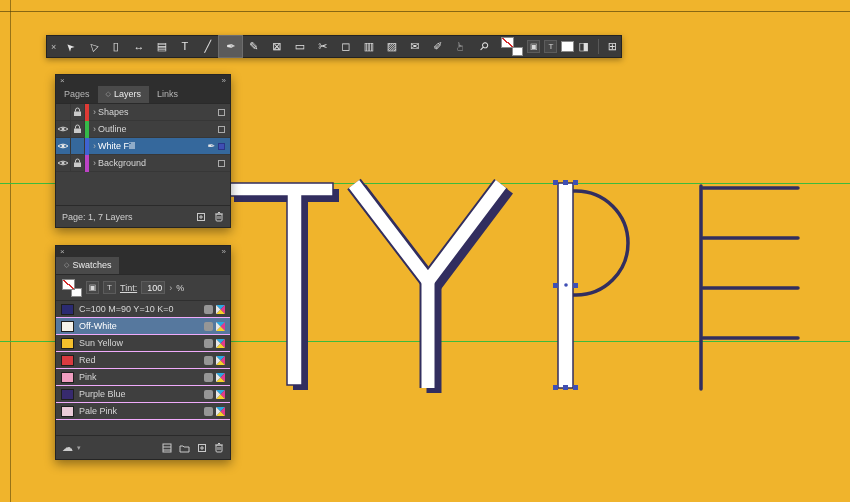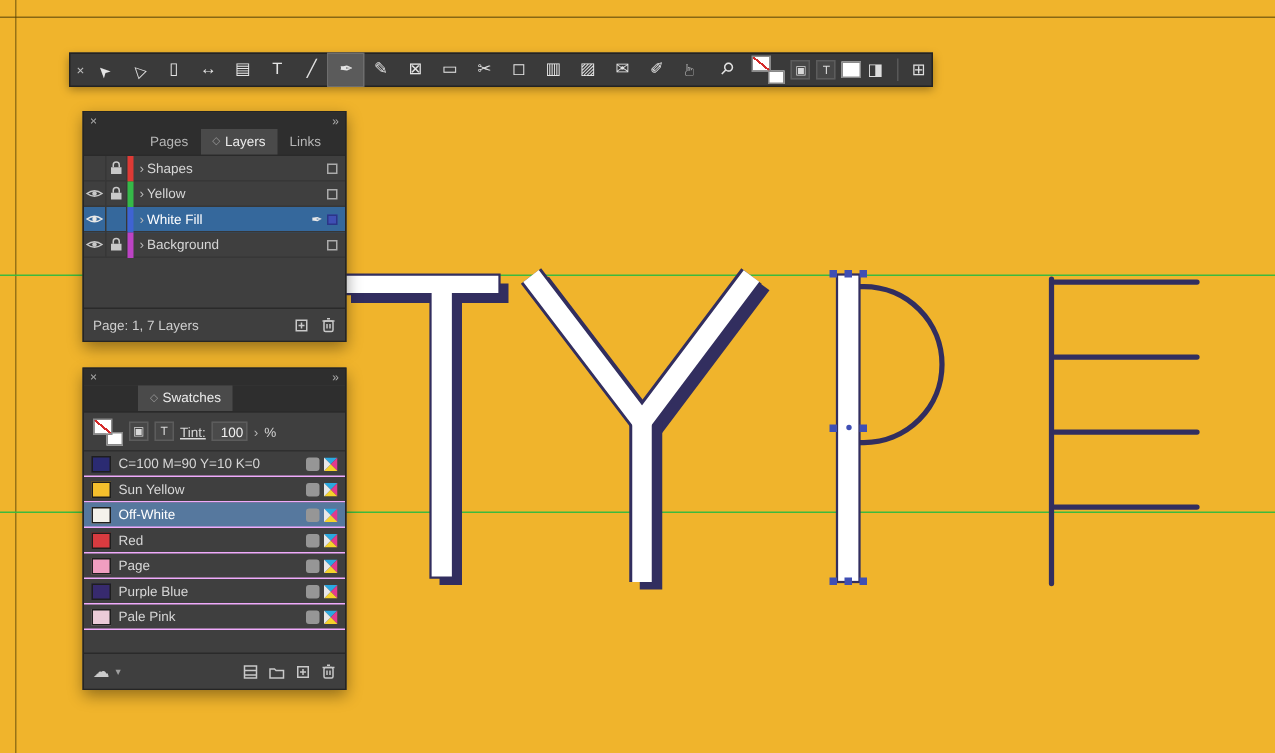--- a/index.html
+++ b/index.html
@@ -36,21 +36,21 @@
     font-size:8px;display:flex;align-items:center;justify-content:center;}
   .apply-sq{width:13px;height:11px;background:#fff;border:1px solid #8a8a8a;}
   .tb-glyph{color:#dedede;font-size:11px;}
   .tb-sep{width:1px;height:15px;background:#585858;margin:0 5px;}
 
   
   .panel{position:absolute;background:#3F3F3F;border:1px solid #252525;z-index:5;
     box-shadow:0 4px 10px rgba(0,0,0,.4);color:#d6d6d6;font-size:9px;}
   .panel-strip{height:11px;background:#2E2E2E;display:flex;justify-content:space-between;
     align-items:center;padding:0 4px;font-size:8px;color:#b0b0b0;}
-  .tab-row{height:18px;background:#2E2E2E;display:flex;align-items:flex-end;border-bottom:1px solid #2a2a2a;padding-left:36px;}
+  .tab-row{height:18px;background:#2E2E2E;display:flex;align-items:flex-end;border-bottom:1px solid #2a2a2a;}
   .tab{padding:3px 8px 4px;color:#b6b6b6;display:flex;gap:3px;align-items:center;}
   .tab.active{background:#4A4A4A;color:#ECECEC;}
   .tab-ic{font-size:7px;color:#9a9a9a;}
 
   
   #layers-panel{left:55px;top:74px;width:176px;height:154px;}
   .layer-row{height:17px;display:flex;align-items:center;border-bottom:1px solid #373737;}
   .cell{height:17px;display:flex;align-items:center;justify-content:center;border-right:1px solid #373737;}
   .cell.eye{width:15px;} .cell.lockc{width:14px;}
   .color-bar{width:4px;height:17px;flex:none;}
@@ -258,21 +258,21 @@
         </svg>
     </span>
     <span class="cell lockc" data-name="lock-icon">
       <svg width="9" height="10" viewBox="0 0 9 10">
           <rect x="1" y="4.5" width="7" height="4.5" fill="#c9c9c9"></rect>
           <path d="M2.5,4.5 V3 A2,2 0 0 1 6.5,3 V4.5" fill="none" stroke="#c9c9c9"></path>
         </svg>
     </span>
     <span class="color-bar" data-name="layer-color-bar" style="background-color: rgb(53, 185, 72);"></span>
     <span class="expander" data-name="expander-icon">›</span>
-    <span class="layer-name" data-name="layer-name">Yellow</span>
+    <span class="layer-name" data-name="layer-name">Outline</span>
     <span class="target-square" data-name="target-square"></span>
   </div>
 
   <div class="layer-row selected" data-name="layer-row-white-fill">
     <span class="cell eye" data-name="visibility-toggle">
       <svg width="12" height="8" viewBox="0 0 12 8">
           <path d="M1,4 Q6,0.3 11,4 Q6,7.7 1,4 Z" fill="none" stroke="#e8e8e8"></path>
           <circle cx="6" cy="4" r="1.5" fill="#e8e8e8"></circle>
         </svg>
     </span>
@@ -348,56 +348,56 @@
     <span class="sw-chip" data-name="swatch-color-chip" style="background-color: rgb(43, 43, 114);"></span>
     <span class="sw-name" data-name="swatch-name">C=100 M=90 Y=10 K=0</span>
     <span class="sw-ic" data-name="swatch-shared-icon"></span>
     <svg class="sw-cmyk" data-name="cmyk-icon" width="9" height="9" viewBox="0 0 9 9">
       <polygon points="0,0 9,0 4.5,4.5" fill="#2BA8E0"></polygon>
       <polygon points="9,0 9,9 4.5,4.5" fill="#E23A8E"></polygon>
       <polygon points="0,9 9,9 4.5,4.5" fill="#F5D22B"></polygon>
       <polygon points="0,0 0,9 4.5,4.5" fill="#E8E8E8"></polygon>
     </svg>
   </div>
-      <div class="sw-row" data-name="swatch-row">
-    <span class="sw-chip" data-name="swatch-color-chip" style="background-color: rgb(245, 192, 44);"></span>
-    <span class="sw-name" data-name="swatch-name">Sun Yellow</span>
-    <span class="sw-ic" data-name="swatch-shared-icon"></span>
-    <svg class="sw-cmyk" data-name="cmyk-icon" width="9" height="9" viewBox="0 0 9 9">
-      <polygon points="0,0 9,0 4.5,4.5" fill="#2BA8E0"></polygon>
-      <polygon points="9,0 9,9 4.5,4.5" fill="#E23A8E"></polygon>
-      <polygon points="0,9 9,9 4.5,4.5" fill="#F5D22B"></polygon>
-      <polygon points="0,0 0,9 4.5,4.5" fill="#E8E8E8"></polygon>
-    </svg>
-  </div>
       <div class="sw-row selected" data-name="swatch-row">
     <span class="sw-chip" data-name="swatch-color-chip" style="background-color: rgb(244, 242, 235);"></span>
     <span class="sw-name" data-name="swatch-name">Off-White</span>
     <span class="sw-ic" data-name="swatch-shared-icon"></span>
     <svg class="sw-cmyk" data-name="cmyk-icon" width="9" height="9" viewBox="0 0 9 9">
       <polygon points="0,0 9,0 4.5,4.5" fill="#2BA8E0"></polygon>
       <polygon points="9,0 9,9 4.5,4.5" fill="#E23A8E"></polygon>
       <polygon points="0,9 9,9 4.5,4.5" fill="#F5D22B"></polygon>
       <polygon points="0,0 0,9 4.5,4.5" fill="#E8E8E8"></polygon>
     </svg>
   </div>
       <div class="sw-row" data-name="swatch-row">
+    <span class="sw-chip" data-name="swatch-color-chip" style="background-color: rgb(245, 192, 44);"></span>
+    <span class="sw-name" data-name="swatch-name">Sun Yellow</span>
+    <span class="sw-ic" data-name="swatch-shared-icon"></span>
+    <svg class="sw-cmyk" data-name="cmyk-icon" width="9" height="9" viewBox="0 0 9 9">
+      <polygon points="0,0 9,0 4.5,4.5" fill="#2BA8E0"></polygon>
+      <polygon points="9,0 9,9 4.5,4.5" fill="#E23A8E"></polygon>
+      <polygon points="0,9 9,9 4.5,4.5" fill="#F5D22B"></polygon>
+      <polygon points="0,0 0,9 4.5,4.5" fill="#E8E8E8"></polygon>
+    </svg>
+  </div>
+      <div class="sw-row" data-name="swatch-row">
     <span class="sw-chip" data-name="swatch-color-chip" style="background-color: rgb(217, 59, 64);"></span>
     <span class="sw-name" data-name="swatch-name">Red</span>
     <span class="sw-ic" data-name="swatch-shared-icon"></span>
     <svg class="sw-cmyk" data-name="cmyk-icon" width="9" height="9" viewBox="0 0 9 9">
       <polygon points="0,0 9,0 4.5,4.5" fill="#2BA8E0"></polygon>
       <polygon points="9,0 9,9 4.5,4.5" fill="#E23A8E"></polygon>
       <polygon points="0,9 9,9 4.5,4.5" fill="#F5D22B"></polygon>
       <polygon points="0,0 0,9 4.5,4.5" fill="#E8E8E8"></polygon>
     </svg>
   </div>
       <div class="sw-row" data-name="swatch-row">
     <span class="sw-chip" data-name="swatch-color-chip" style="background-color: rgb(240, 158, 192);"></span>
-    <span class="sw-name" data-name="swatch-name">Page</span>
+    <span class="sw-name" data-name="swatch-name">Pink</span>
     <span class="sw-ic" data-name="swatch-shared-icon"></span>
     <svg class="sw-cmyk" data-name="cmyk-icon" width="9" height="9" viewBox="0 0 9 9">
       <polygon points="0,0 9,0 4.5,4.5" fill="#2BA8E0"></polygon>
       <polygon points="9,0 9,9 4.5,4.5" fill="#E23A8E"></polygon>
       <polygon points="0,9 9,9 4.5,4.5" fill="#F5D22B"></polygon>
       <polygon points="0,0 0,9 4.5,4.5" fill="#E8E8E8"></polygon>
     </svg>
   </div>
       <div class="sw-row" data-name="swatch-row">
     <span class="sw-chip" data-name="swatch-color-chip" style="background-color: rgb(55, 42, 110);"></span>

